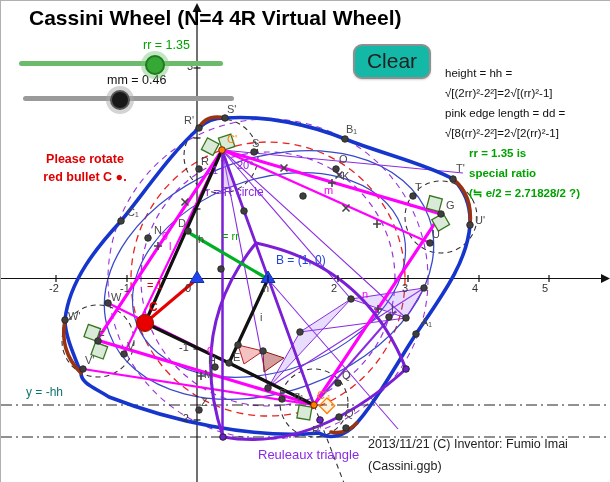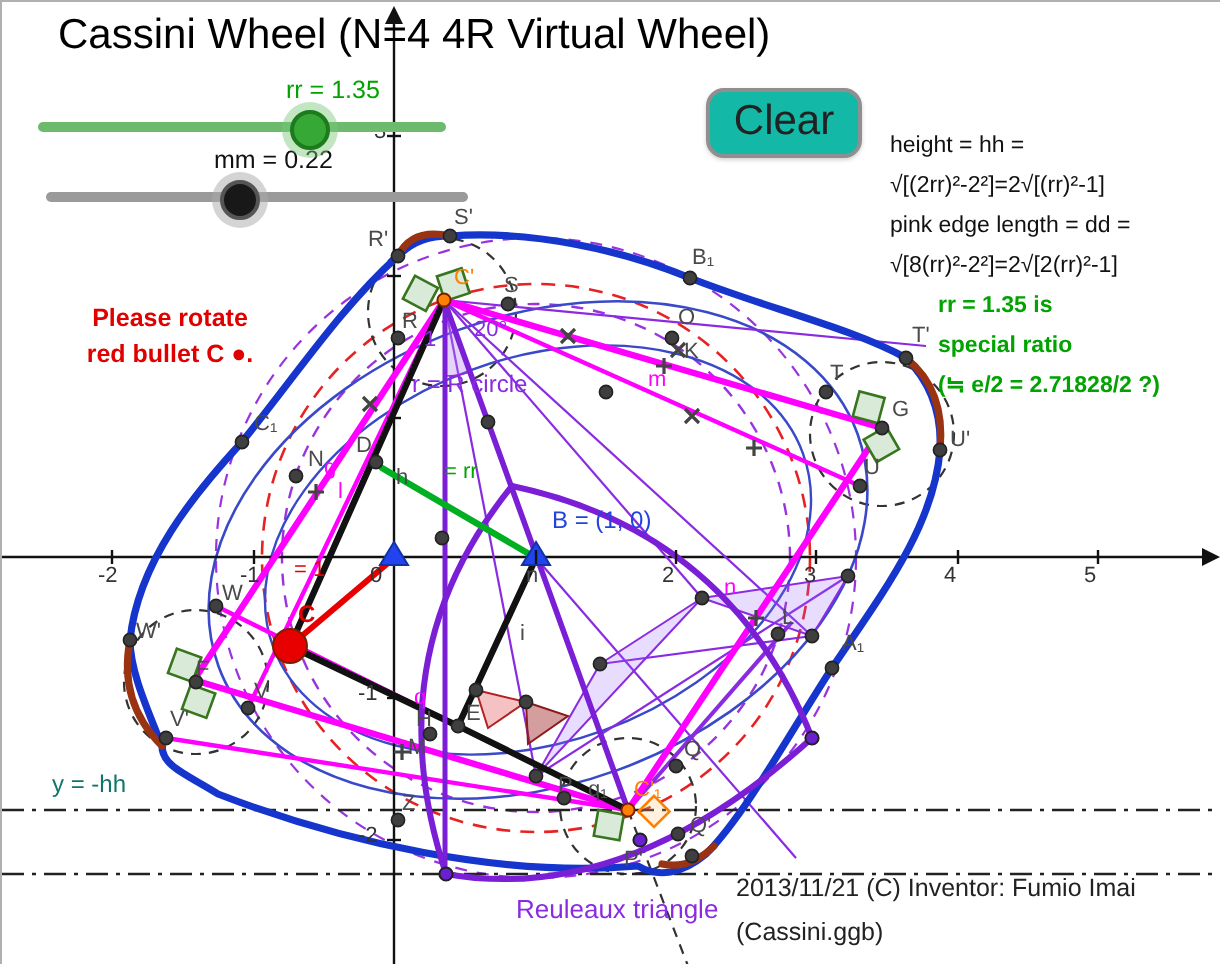--- a/index.html
+++ b/index.html
@@ -2,21 +2,21 @@
 <html><head>
 <meta charset="utf-8">
 <style>
   html,body{margin:0;padding:0;background:#e8e8e8;}
   .stage{position:relative;width:610px;height:482px;background:#ffffff;
     border:1px solid #b0b0b0;overflow:hidden;
     font-family:"Liberation Sans",sans-serif;}
   svg{position:absolute;left:0;top:0;}
   .pt-label{position:absolute;font-size:11px;line-height:1;color:#4a4a4a;white-space:nowrap;z-index:5;}
   .tick-label{position:absolute;font-size:11px;color:#333;line-height:1;z-index:4;}
-  #title{position:absolute;left:28px;top:5px;font-size:21px;font-weight:normal;color:#000;z-index:6;white-space:nowrap;}
+  #title{position:absolute;left:28px;top:5px;font-size:21px;font-weight:bold;color:#000;z-index:6;white-space:nowrap;}
   #clear-btn{position:absolute;left:352px;top:43px;width:74px;height:31px;background:#14b8a6;
     border:2px solid #8f8f8f;border-radius:9px;font-size:21px;color:#222;text-align:center;
     line-height:29px;z-index:7;box-shadow:0 1px 2px rgba(0,0,0,0.18);cursor:pointer;}
   .slider-track{position:absolute;height:5px;border-radius:3px;z-index:6;}
   #rr-track{left:18px;top:60px;width:204px;background:#6cbb6c;}
   #mm-track{left:22px;top:95px;width:211px;background:#9a9a9a;}
   .slider-knob{position:absolute;width:16px;height:16px;border-radius:50%;z-index:7;cursor:pointer;}
   #rr-knob{left:144px;top:54px;background:#35a835;border:2px solid #1d7a1d;box-shadow:0 0 0 4px rgba(120,200,120,0.45);}
   #mm-knob{left:109px;top:89px;background:#181818;border:2px solid #555;box-shadow:0 0 0 4px rgba(170,170,170,0.5);}
   #rr-label{position:absolute;left:142px;top:37px;font-size:12.5px;color:#00a300;z-index:6;white-space:nowrap;}
@@ -264,21 +264,21 @@
       <div class="tick-label" style="left: 178px; top: 412px;">-2</div>
     </div>
 
   <div id="title">Cassini Wheel (N=4 4R Virtual Wheel)</div>
   <div id="clear-btn">Clear</div>
 
   <div id="rr-label">rr = 1.35</div>
   <div id="rr-track" class="slider-track"></div>
   <div id="rr-knob" class="slider-knob"></div>
 
-  <div id="mm-label">mm = 0.22</div>
+  <div id="mm-label">mm = 0.46</div>
   <div id="mm-track" class="slider-track"></div>
   <div id="mm-knob" class="slider-knob"></div>
 
   <div id="info-panel">
     <div>height = hh =</div>
     <div>√[(2rr)²-2²]=2√[(rr)²-1]</div>
     <div>pink edge length = dd =</div>
     <div>√[8(rr)²-2²]=2√[2(rr)²-1]</div>
     <div class="green">rr = 1.35 is</div>
     <div class="green">special ratio</div>

